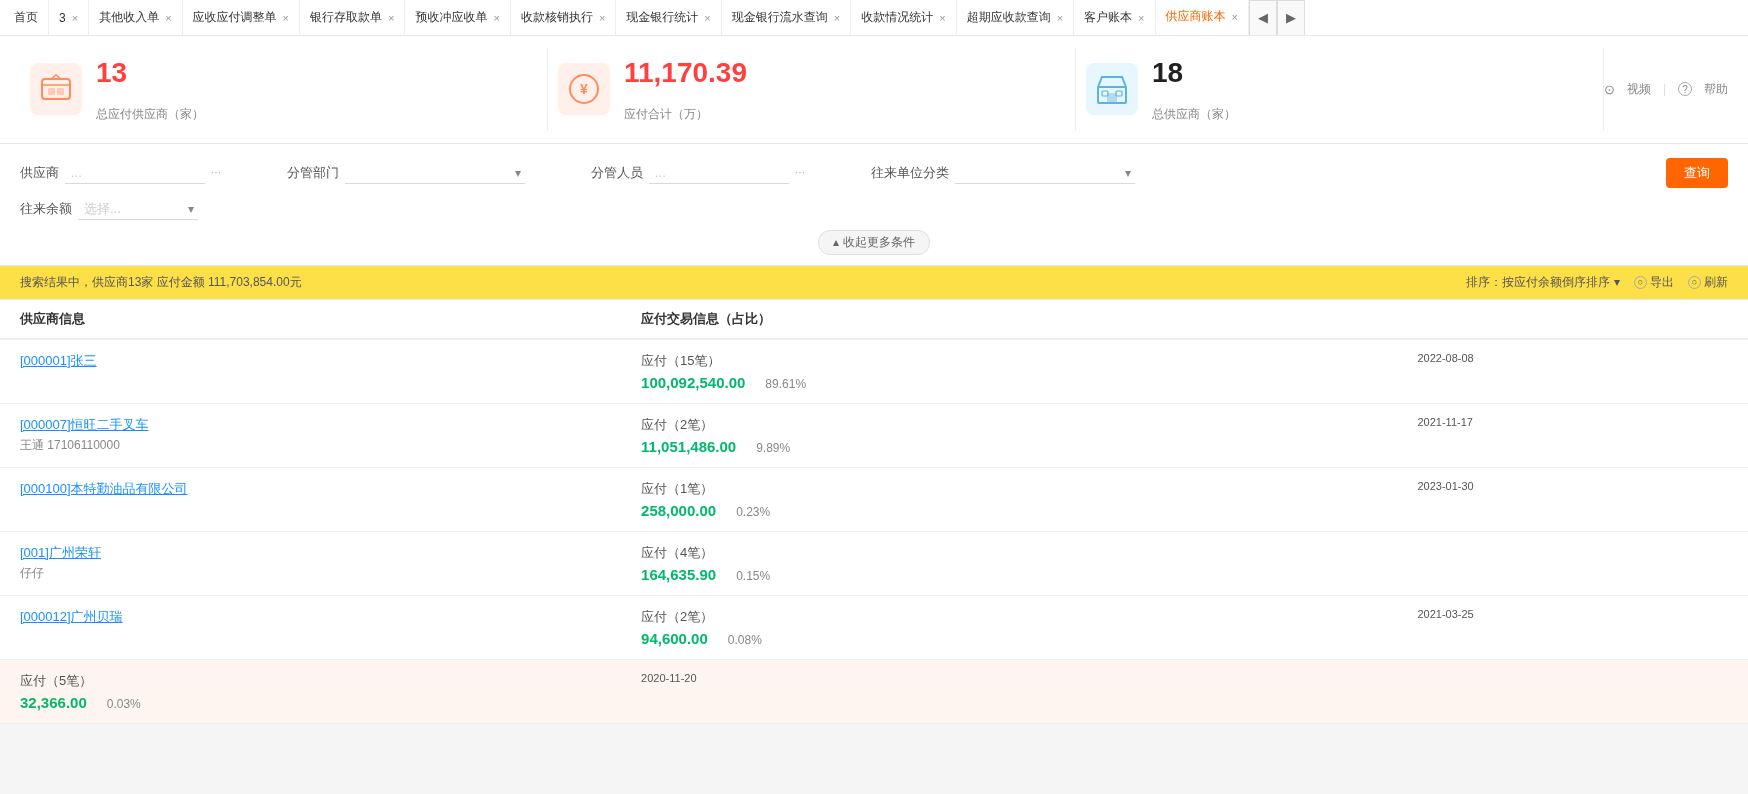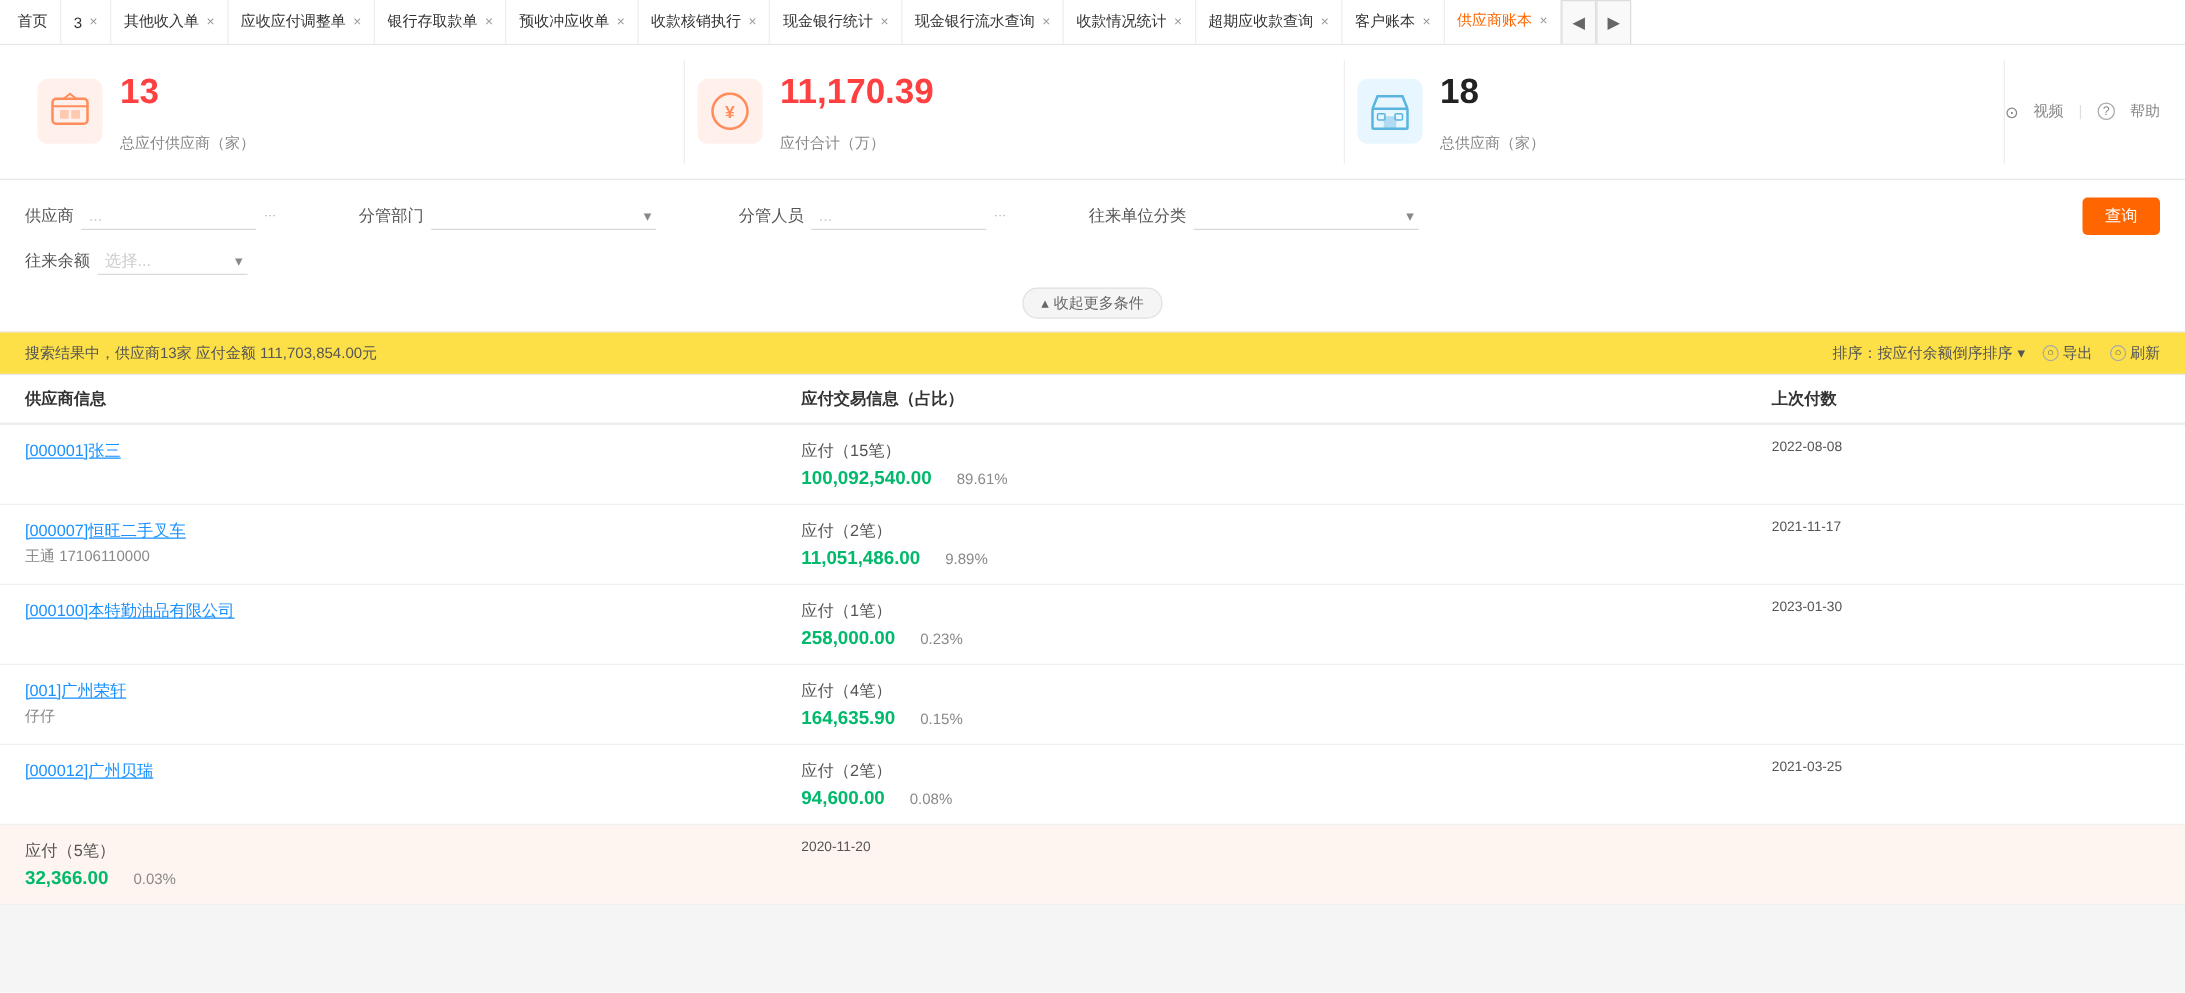--- a/index.html
+++ b/index.html
@@ -287,21 +287,20 @@
         <span>刷新</span>
       </div>
     </div>
   </div>
 
   <div class="table-wrap">
 
     <div class="table-header">
       <span>供应商信息</span>
       <span>应付交易信息（占比）</span>
-      <span>上次付数</span>
     </div>
 
     <div class="table-row">
       <div>
         <div class="supplier-link">[000001]张三</div>
       </div>
       <div>
         <div class="tx-info">
           <div class="tx-title">应付（15笔）</div>
           <div class="tx-row">

